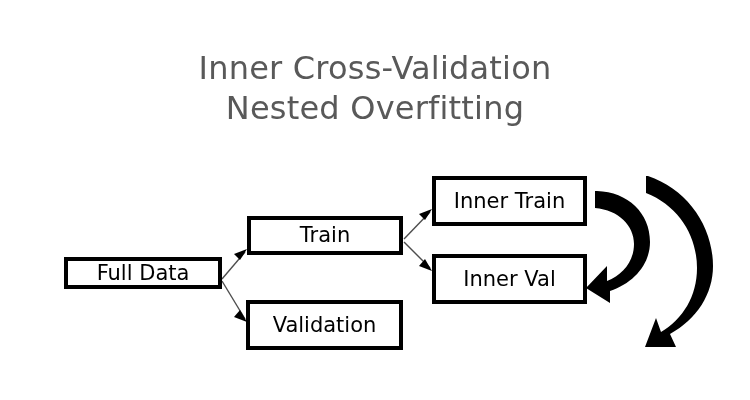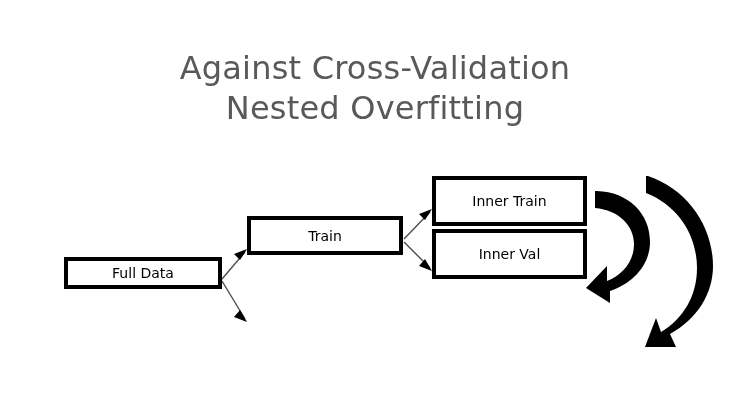--- a/index.html
+++ b/index.html
@@ -39,31 +39,31 @@
   .node-box {
     position: absolute;
     box-sizing: border-box;
     background: #ffffff;
     border: 4px solid #000000;
     display: flex;
     align-items: center;
     justify-content: center;
     color: #000000;
     font-family: "DejaVu Sans", sans-serif;
-    font-size: 14px;
+    font-size: 21px;
     font-weight: 400;
     line-height: 1;
     white-space: nowrap;
     z-index: 3;
   }
   #node-full-data  { left: 64px;  top: 257px; width: 158px; height: 32px; }
   #node-train      { left: 247px; top: 216px; width: 156px; height: 39px; }
   #node-validation { left: 246px; top: 300px; width: 157px; height: 50px; }
   #node-inner-train{ left: 432px; top: 176px; width: 155px; height: 50px; }
-  #node-inner-val  { left: 432px; top: 229px; width: 155px; height: 50px; }
+  #node-inner-val  { left: 432px; top: 254px; width: 155px; height: 50px; }
 
   #connector-layer, #loop-layer {
     position: absolute;
     left: 0;
     top: 0;
     width: 750px;
     height: 400px;
     overflow: visible;
   }
   #connector-layer { z-index: 2; }
@@ -80,21 +80,21 @@
   .loop-arrow {
     fill: #000000;
     stroke: none;
   }
 </style>
 </head>
 <body>
 
 <div id="diagram-root">
 
-  <div class="title"><span>Against Cross-Validation</span>
+  <div class="title"><span>Inner Cross-Validation</span>
 <span>Nested Overfitting</span></div>
 
   <svg id="loop-layer" viewBox="0 0 750 400" xmlns="http://www.w3.org/2000/svg">
 
     <path class="loop-arrow" d="M 595 191
              L 595 208
              C 619 210 634 226 634 244
              C 634 261 623 275 607 281
              L 607 266
              L 586 288
@@ -141,20 +141,23 @@
   </svg>
 
   <div class="node-box" id="node-full-data">
     <span>Full Data</span>
   </div>
 
   <div class="node-box" id="node-train">
     <span>Train</span>
   </div>
 
+  <div class="node-box" id="node-validation">
+    <span>Validation</span>
+  </div>
 
   <div class="node-box" id="node-inner-train">
     <span>Inner Train</span>
   </div>
 
   <div class="node-box" id="node-inner-val">
     <span>Inner Val</span>
   </div>
 
 </div>

